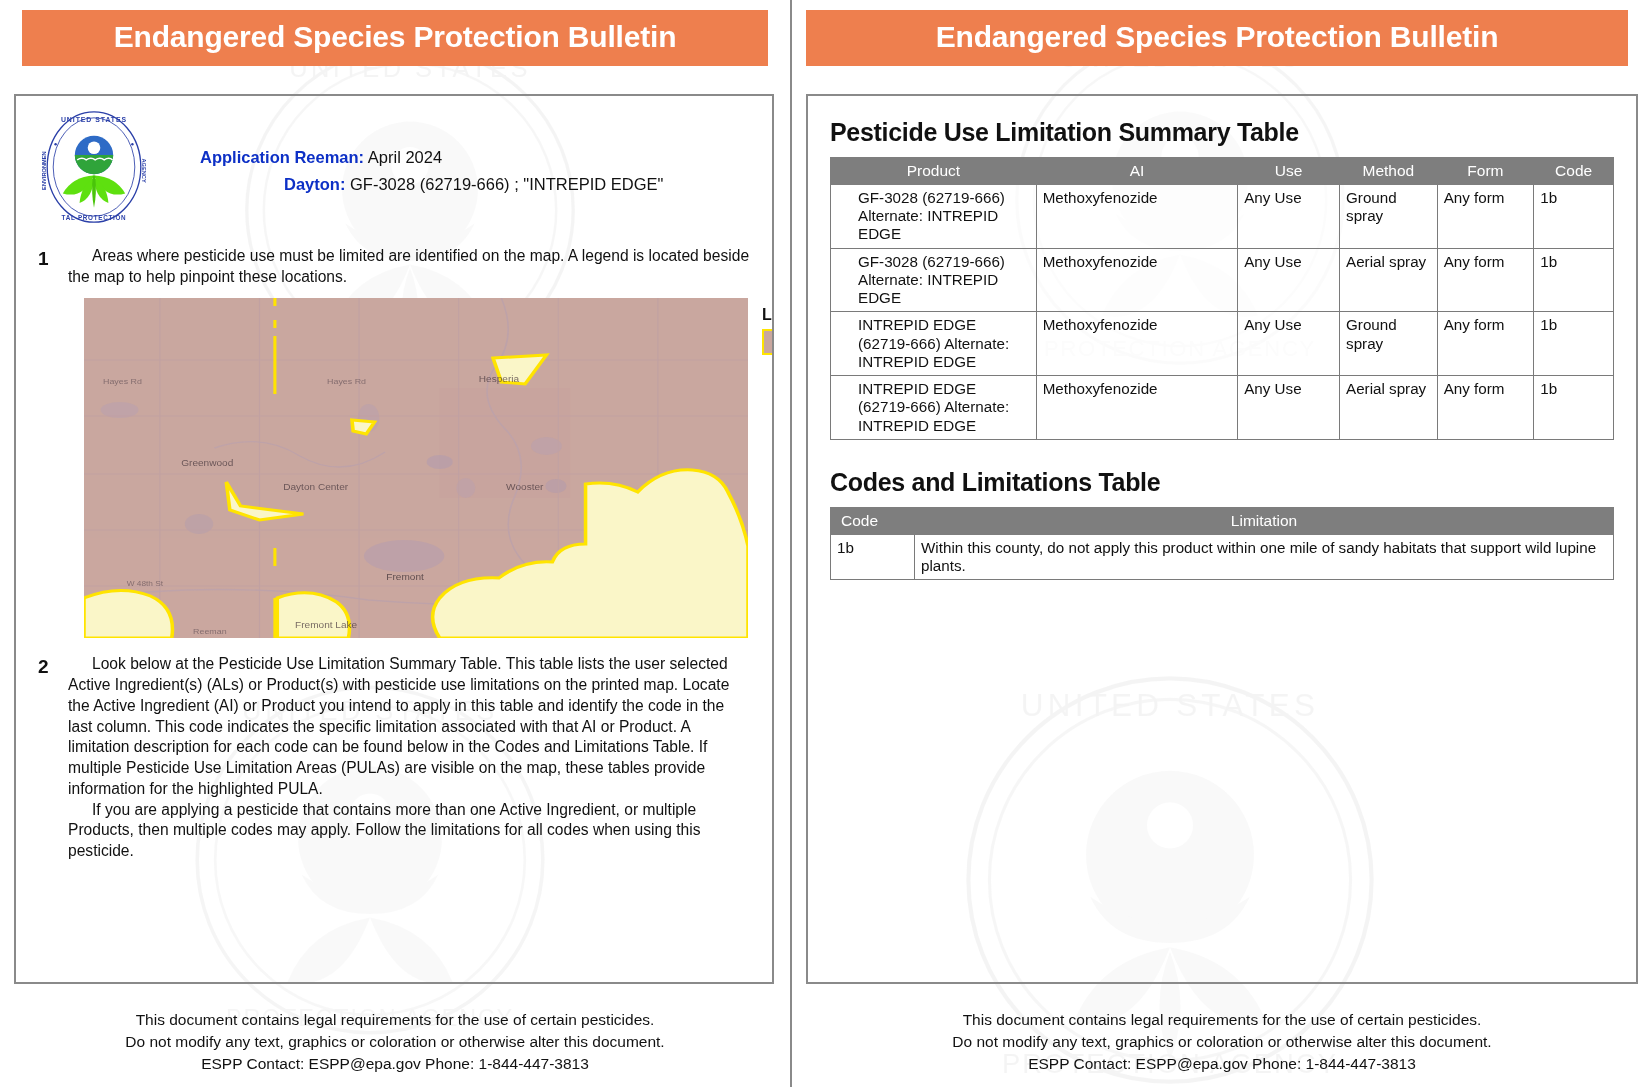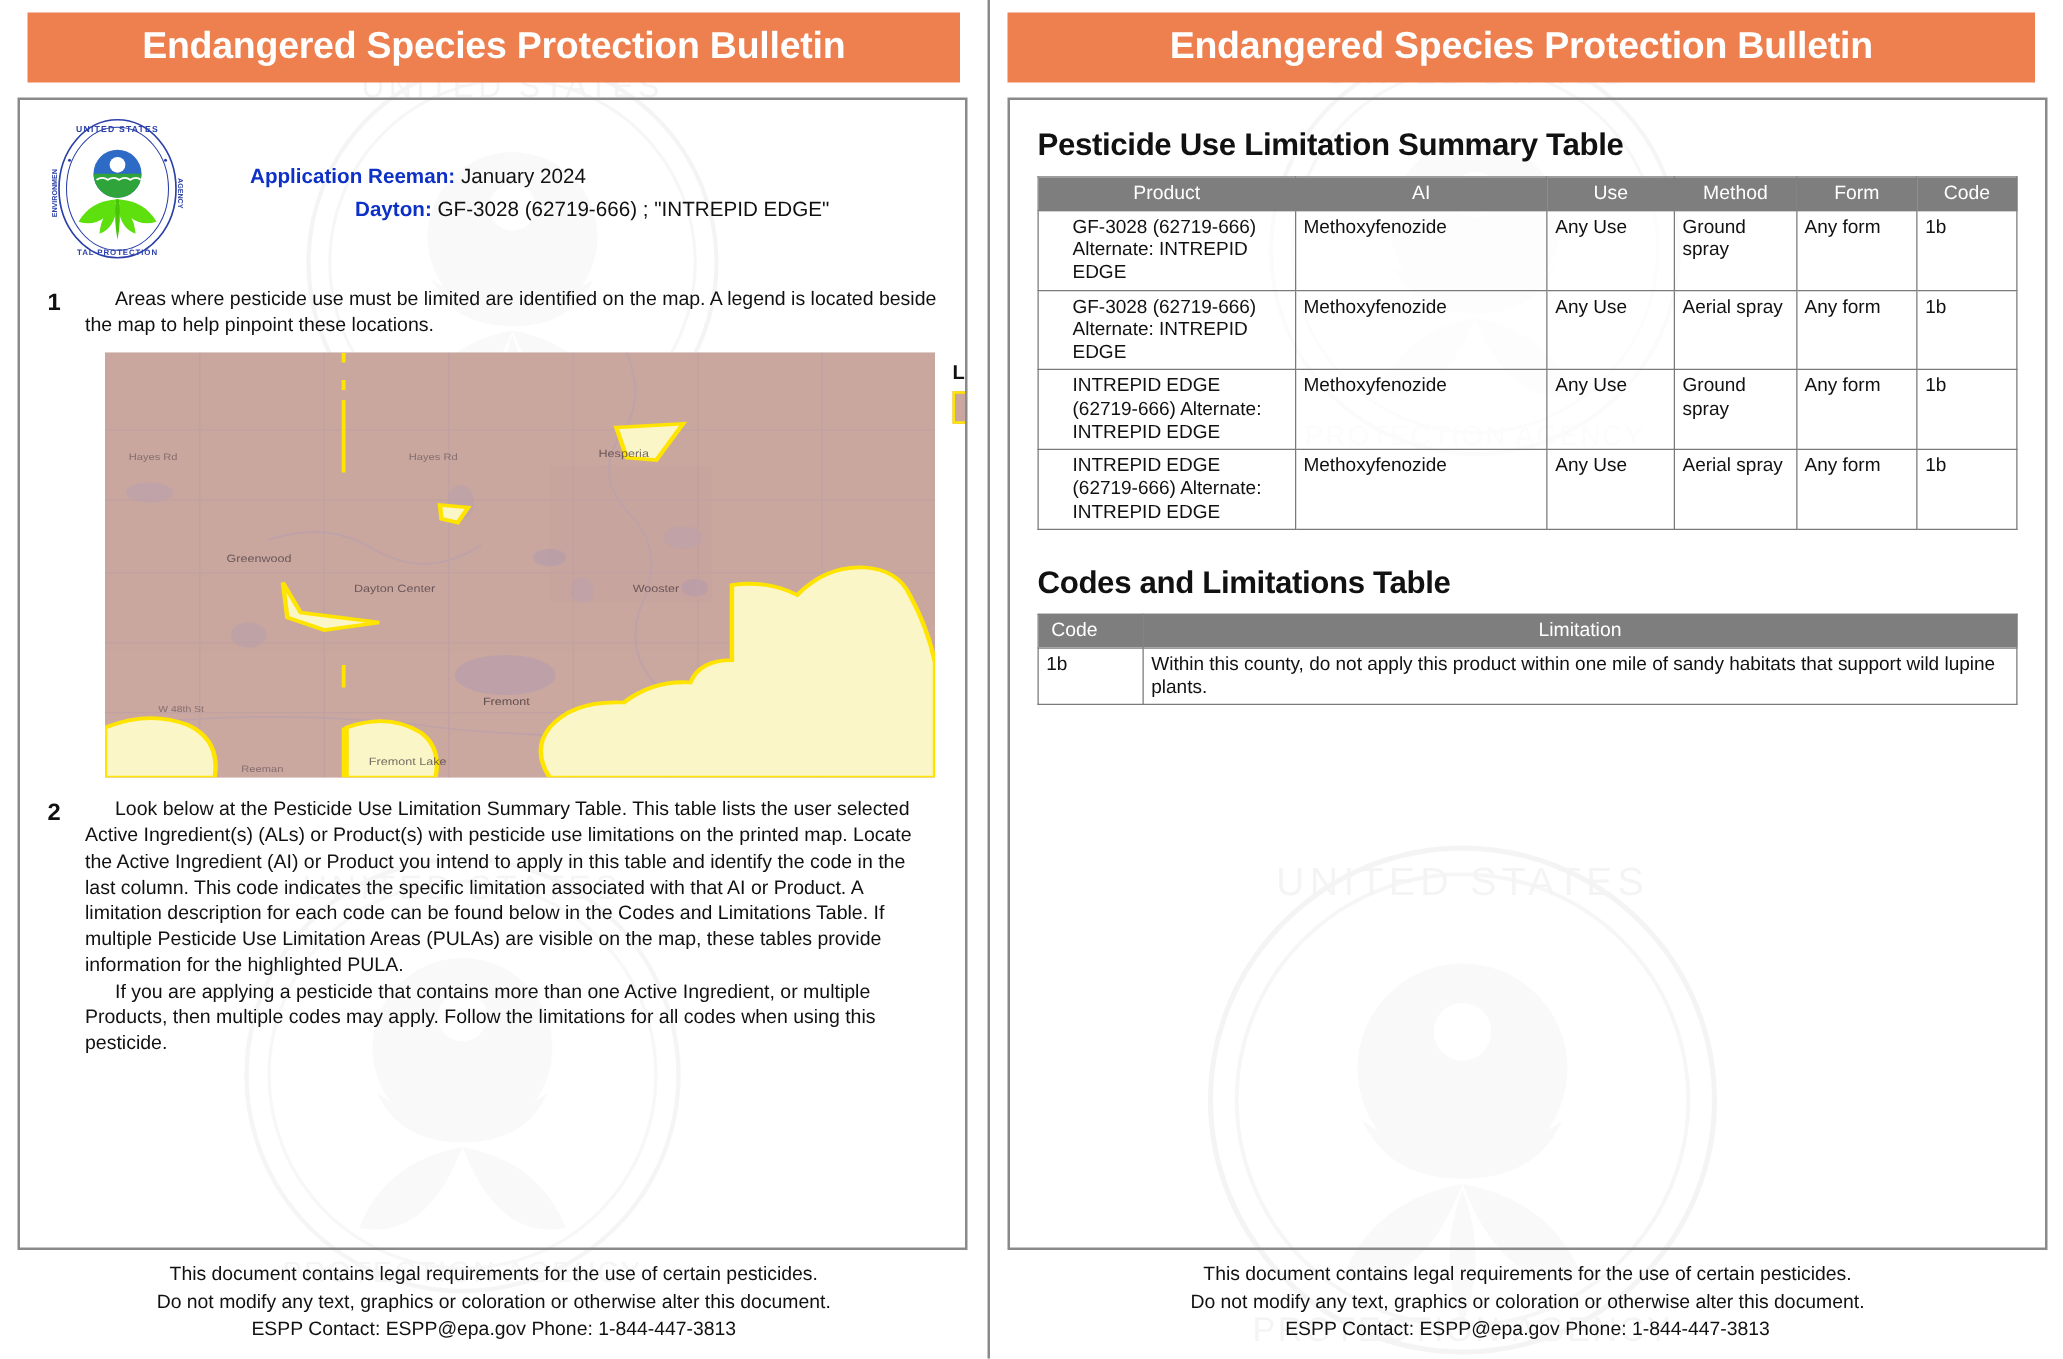--- a/index.html
+++ b/index.html
@@ -27,20 +27,21 @@
   }
   .wm svg { display: block; }
 
   
   .panel {
     position: relative;
     z-index: 2;
     display: flex;
     flex-direction: column;
     height: 1087px;
+    gap: 16px;
   }
   .panel-left  { width: 790px; padding: 6px 8px 0 8px; }
   .panel-right { width: 860px; padding: 6px 12px 0 16px; }
 
   .divider {
     position: absolute;
     left: 790px; top: 0;
     width: 2px; height: 1087px;
     background: #8a8a8a;
     z-index: 3;
@@ -298,21 +299,21 @@
             <text x="100" y="186" font-size="10.5" fill="#2A3FA8" text-anchor="middle" font-family="Liberation Sans, sans-serif" letter-spacing="1.2" font-weight="bold">TAL PROTECTION</text>
             <text x="20" y="104" font-size="9.5" fill="#2A3FA8" text-anchor="middle" font-family="Liberation Sans, sans-serif" font-weight="bold" transform="rotate(-90 20 104)">ENVIRONMEN</text>
             <text x="180" y="104" font-size="9.5" fill="#2A3FA8" text-anchor="middle" font-family="Liberation Sans, sans-serif" font-weight="bold" transform="rotate(90 180 104)">AGENCY</text>
             <circle cx="36" cy="60" r="2" fill="#2A3FA8"></circle>
             <circle cx="164" cy="60" r="2" fill="#2A3FA8"></circle>
           </svg>
 
           <div class="meta">
             <div class="meta-line r1">
               <span class="meta-label">Application Reeman:</span>
-              <span class="meta-val">January 2024</span>
+              <span class="meta-val">April 2024</span>
             </div>
             <div class="meta-line r2">
               <span class="meta-label">Dayton:</span>
               <span class="meta-val">GF-3028 (62719-666) ; "INTREPID EDGE"</span>
             </div>
           </div>
         </div>
 
         <div class="step">
           <div class="step-num">1</div>

